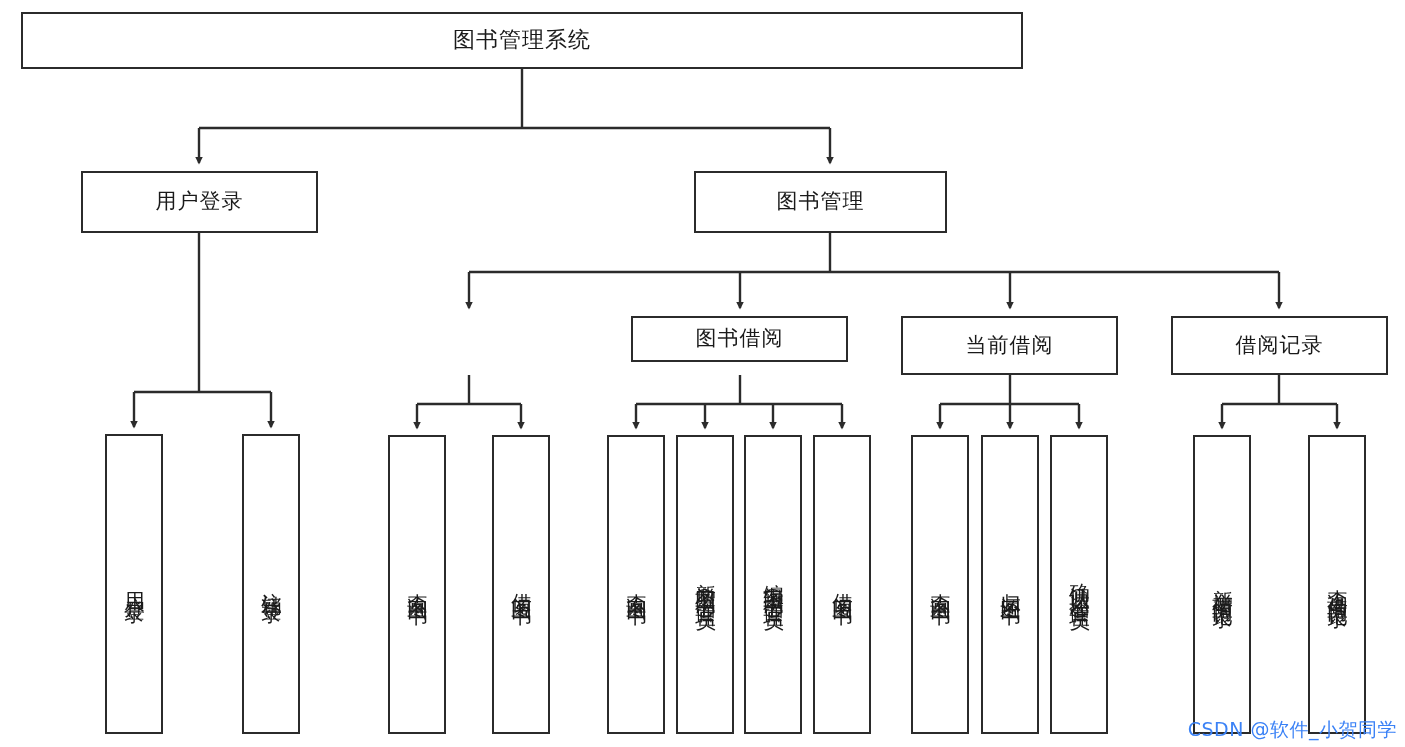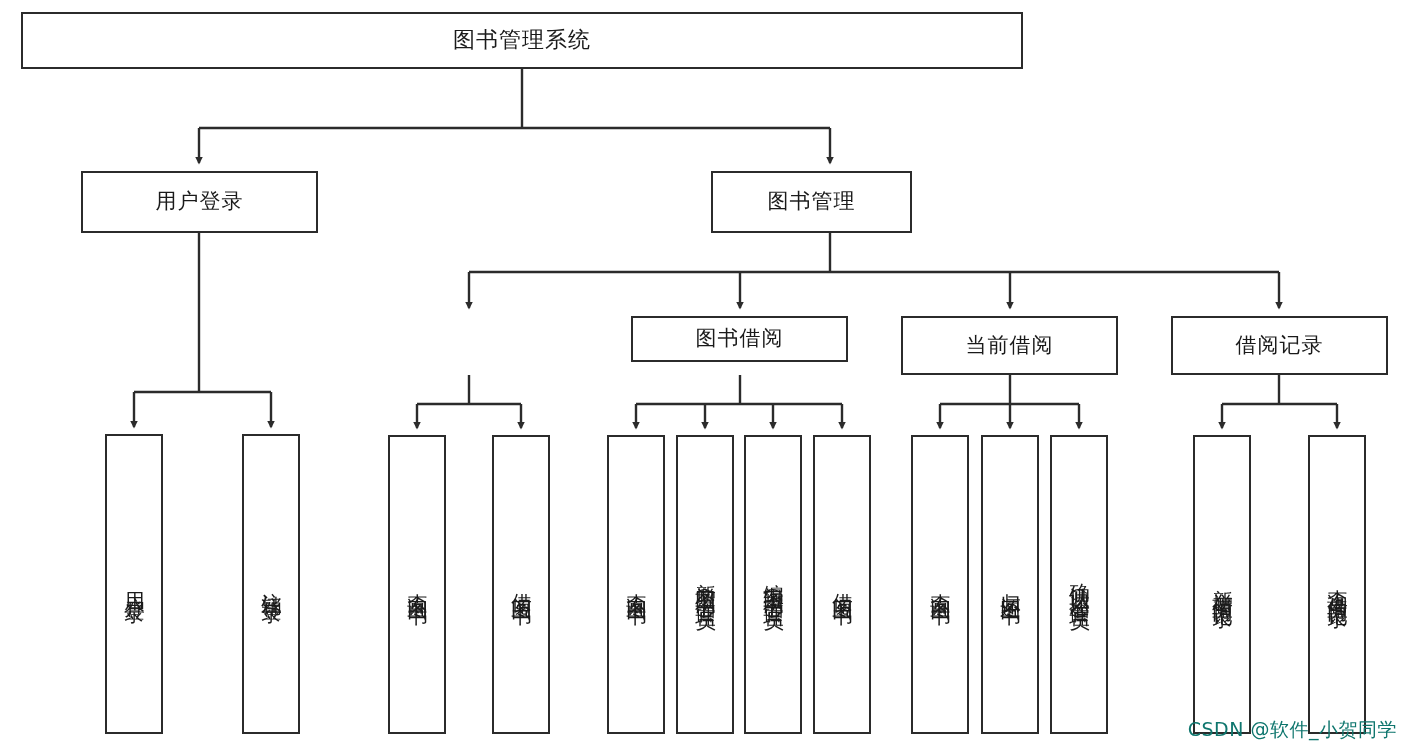--- a/index.html
+++ b/index.html
@@ -62,21 +62,21 @@
     display: flex;
     align-items: center;
     justify-content: center;
     width: 100%;
   }
   .watermark {
     position: absolute;
     right: 8px;
     bottom: 4px;
     font-size: 19px;
-    color: #0f766e;
+    color: #3b82f6;
     letter-spacing: 0.5px;
     z-index: 5;
     white-space: nowrap;
   }
 </style>
 </head>
 <body>
 
 <div id="canvas">
 
@@ -131,21 +131,21 @@
   </svg>
 
   <div class="node horiz root" style="left:21px; top:12px; width:1002px; height:57px;">
     <span>图书管理系统</span>
   </div>
 
   <div class="node horiz" style="left:81px; top:171px; width:237px; height:62px;">
     <span>用户登录</span>
   </div>
 
-  <div class="node horiz" style="left:711px; top:171px; width:201px; height:62px;">
+  <div class="node horiz" style="left:694px; top:171px; width:253px; height:62px;">
     <span>图书管理</span>
   </div>
 
 
   <div class="node horiz" style="left:631px; top:316px; width:217px; height:46px;">
     <span>图书借阅</span>
   </div>
 
   <div class="node horiz" style="left:901px; top:316px; width:217px; height:59px;">
     <span>当前借阅</span>

